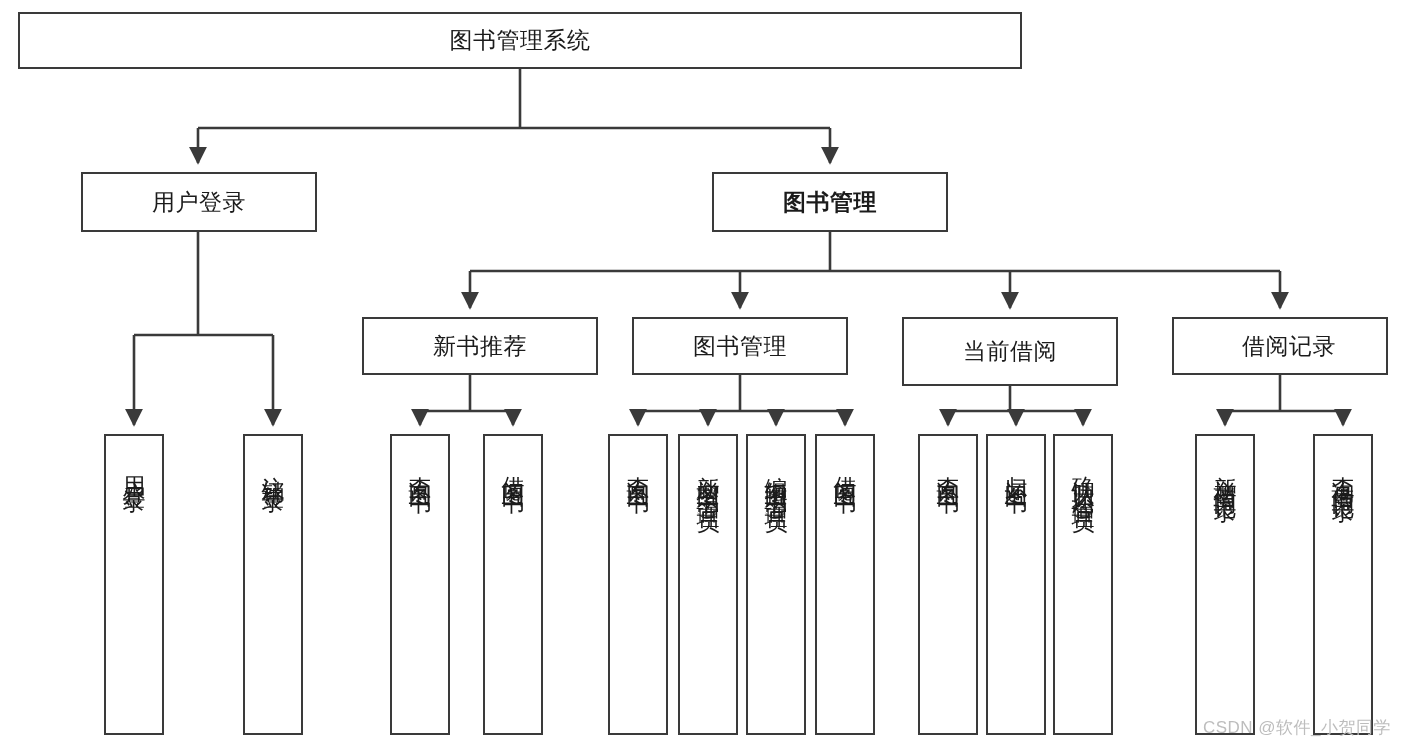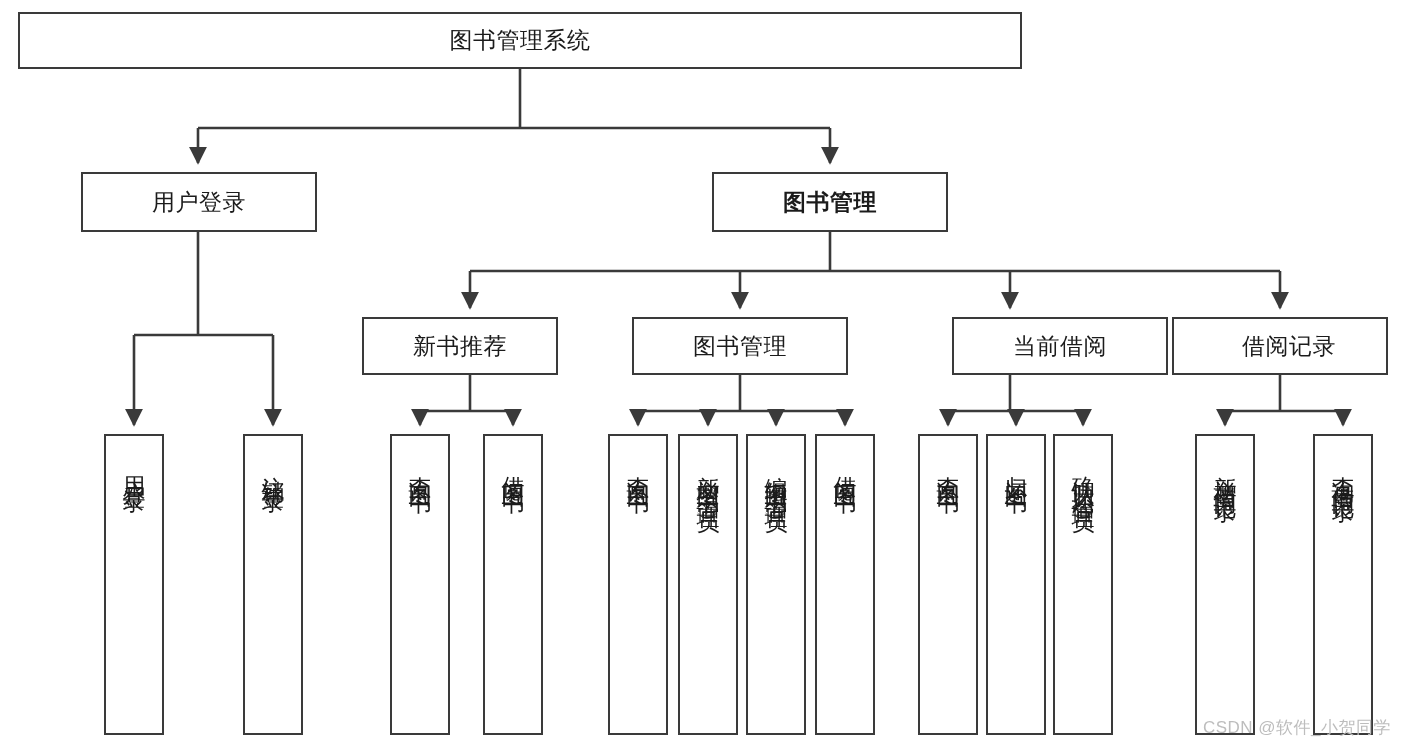--- a/index.html
+++ b/index.html
@@ -128,27 +128,27 @@
     <span class="label">图书管理系统</span>
   </div>
 
   <div class="node h" style="left: 81px; top: 172px; width: 236px; height: 60px; border-color: rgb(58, 58, 58);">
     <span class="label">用户登录</span>
   </div>
   <div class="node h" style="left: 712px; top: 172px; width: 236px; height: 60px; border-color: rgb(58, 58, 58); font-weight: bold;">
     <span class="label">图书管理</span>
   </div>
 
-  <div class="node h" style="left: 362px; top: 317px; width: 196px; height: 58px; border-color: rgb(58, 58, 58); font-family: Liberation Serif, serif;">
+  <div class="node h" style="left: 362px; top: 317px; width: 236px; height: 58px; border-color: rgb(58, 58, 58); font-family: Liberation Serif, serif;">
     <span class="label">新书推荐</span>
   </div>
   <div class="node h" style="left: 632px; top: 317px; width: 216px; height: 58px; border-color: rgb(58, 58, 58);">
     <span class="label">图书管理</span>
   </div>
-  <div class="node h" style="left: 952px; top: 317px; width: 216px; height: 58px; border-color: rgb(58, 58, 58);">
+  <div class="node h" style="left: 902px; top: 317px; width: 216px; height: 69px; border-color: rgb(58, 58, 58);">
     <span class="label">当前借阅</span>
   </div>
   <div class="node h" style="left: 1172px; top: 317px; width: 216px; height: 58px; border-color: rgb(58, 58, 58); padding-left: 18px;">
     <span class="label">借阅记录</span>
   </div>
 
   <div class="node v" style="left: 104px; top: 434px; width: 60px; height: 301px; border-color: rgb(58, 58, 58);">
     <span class="label">用户登录</span>
   </div>
   <div class="node v" style="left: 243px; top: 434px; width: 60px; height: 301px; border-color: rgb(58, 58, 58);">

